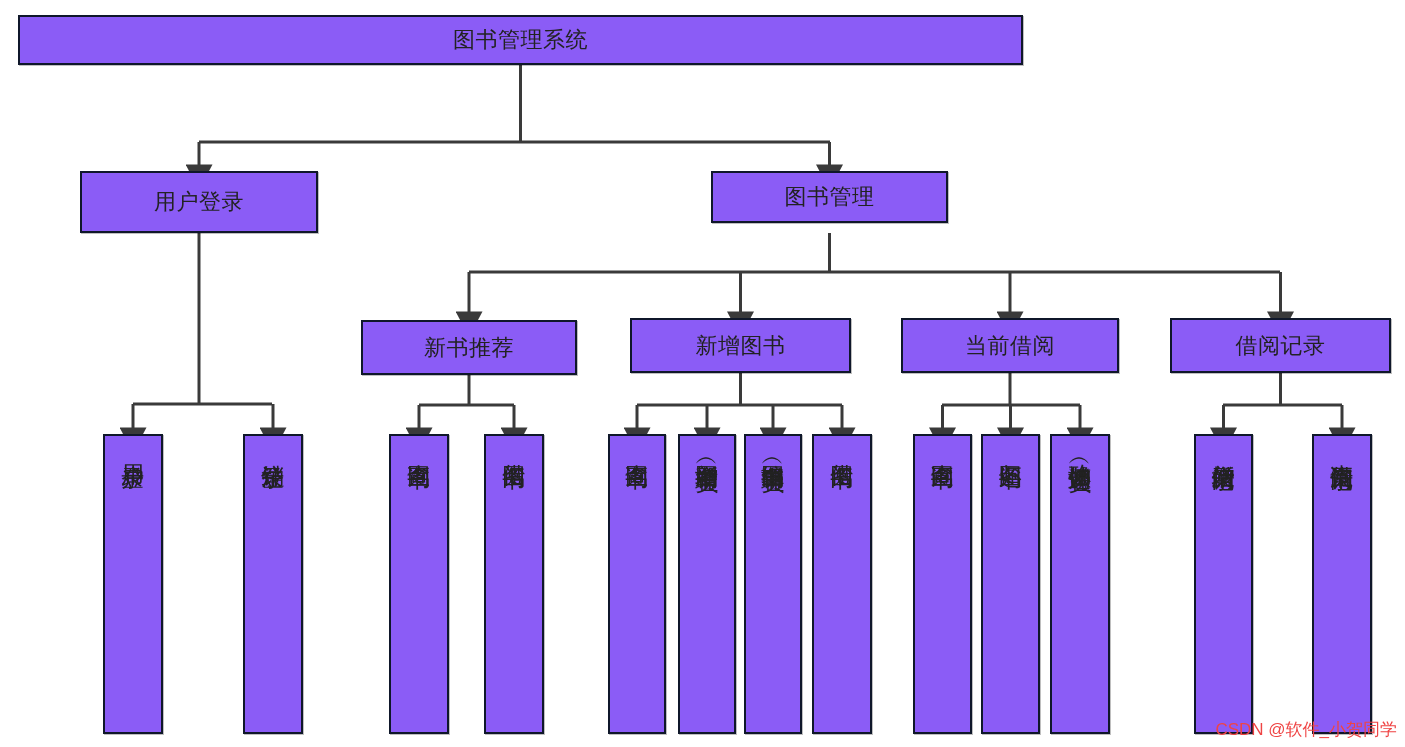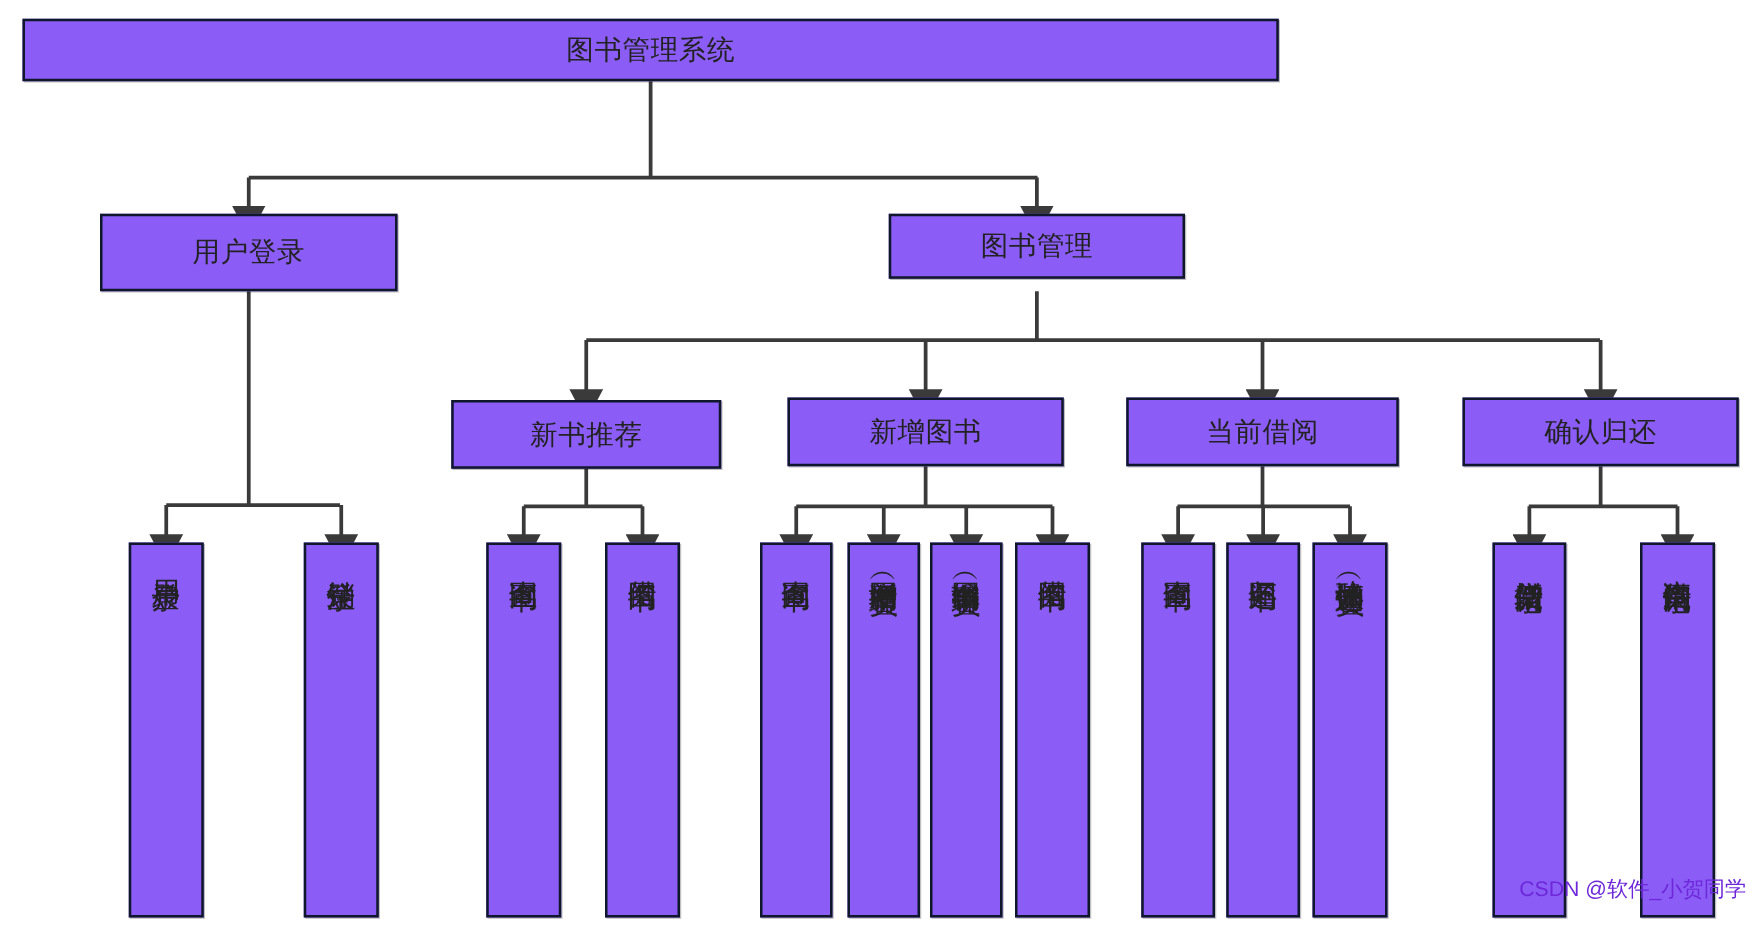--- a/index.html
+++ b/index.html
@@ -58,23 +58,23 @@
     writing-mode: vertical-rl;
     text-orientation: upright;
     font-size: 23px;
     line-height: 1.06;
     letter-spacing: 1px;
     max-height: 100%;
   }
   #watermark {
     position: absolute;
     right: 8px;
-    bottom: 24px;
+    bottom: 6px;
     font-size: 17px;
-    color: #6d28d9;
+    color: #ef4444;
     white-space: nowrap;
     user-select: none;
   }
 </style>
 </head>
 <body>
 
 <div id="canvas">
 
   <svg id="wires" viewBox="0 0 1405 747">
@@ -131,21 +131,21 @@
       <div class="node h" style="left: 361px; top: 320px; width: 216px; height: 55px;">
         <span class="lbl">新书推荐</span>
       </div>
       <div class="node h" style="left: 630px; top: 318px; width: 221px; height: 55px;">
         <span class="lbl">新增图书</span>
       </div>
       <div class="node h" style="left: 901px; top: 318px; width: 218px; height: 55px;">
         <span class="lbl">当前借阅</span>
       </div>
       <div class="node h" style="left: 1170px; top: 318px; width: 221px; height: 55px;">
-        <span class="lbl">确认归还</span>
+        <span class="lbl">借阅记录</span>
       </div>
       <div class="node v" style="left: 103px; top: 434px; width: 60px; height: 300px;">
         <span class="lbl">用户登录</span>
       </div>
       <div class="node v" style="left: 243px; top: 434px; width: 60px; height: 300px;">
         <span class="lbl">注销登录</span>
       </div>
       <div class="node v" style="left: 389px; top: 434px; width: 60px; height: 300px;">
         <span class="lbl">查询图书</span>
       </div>

